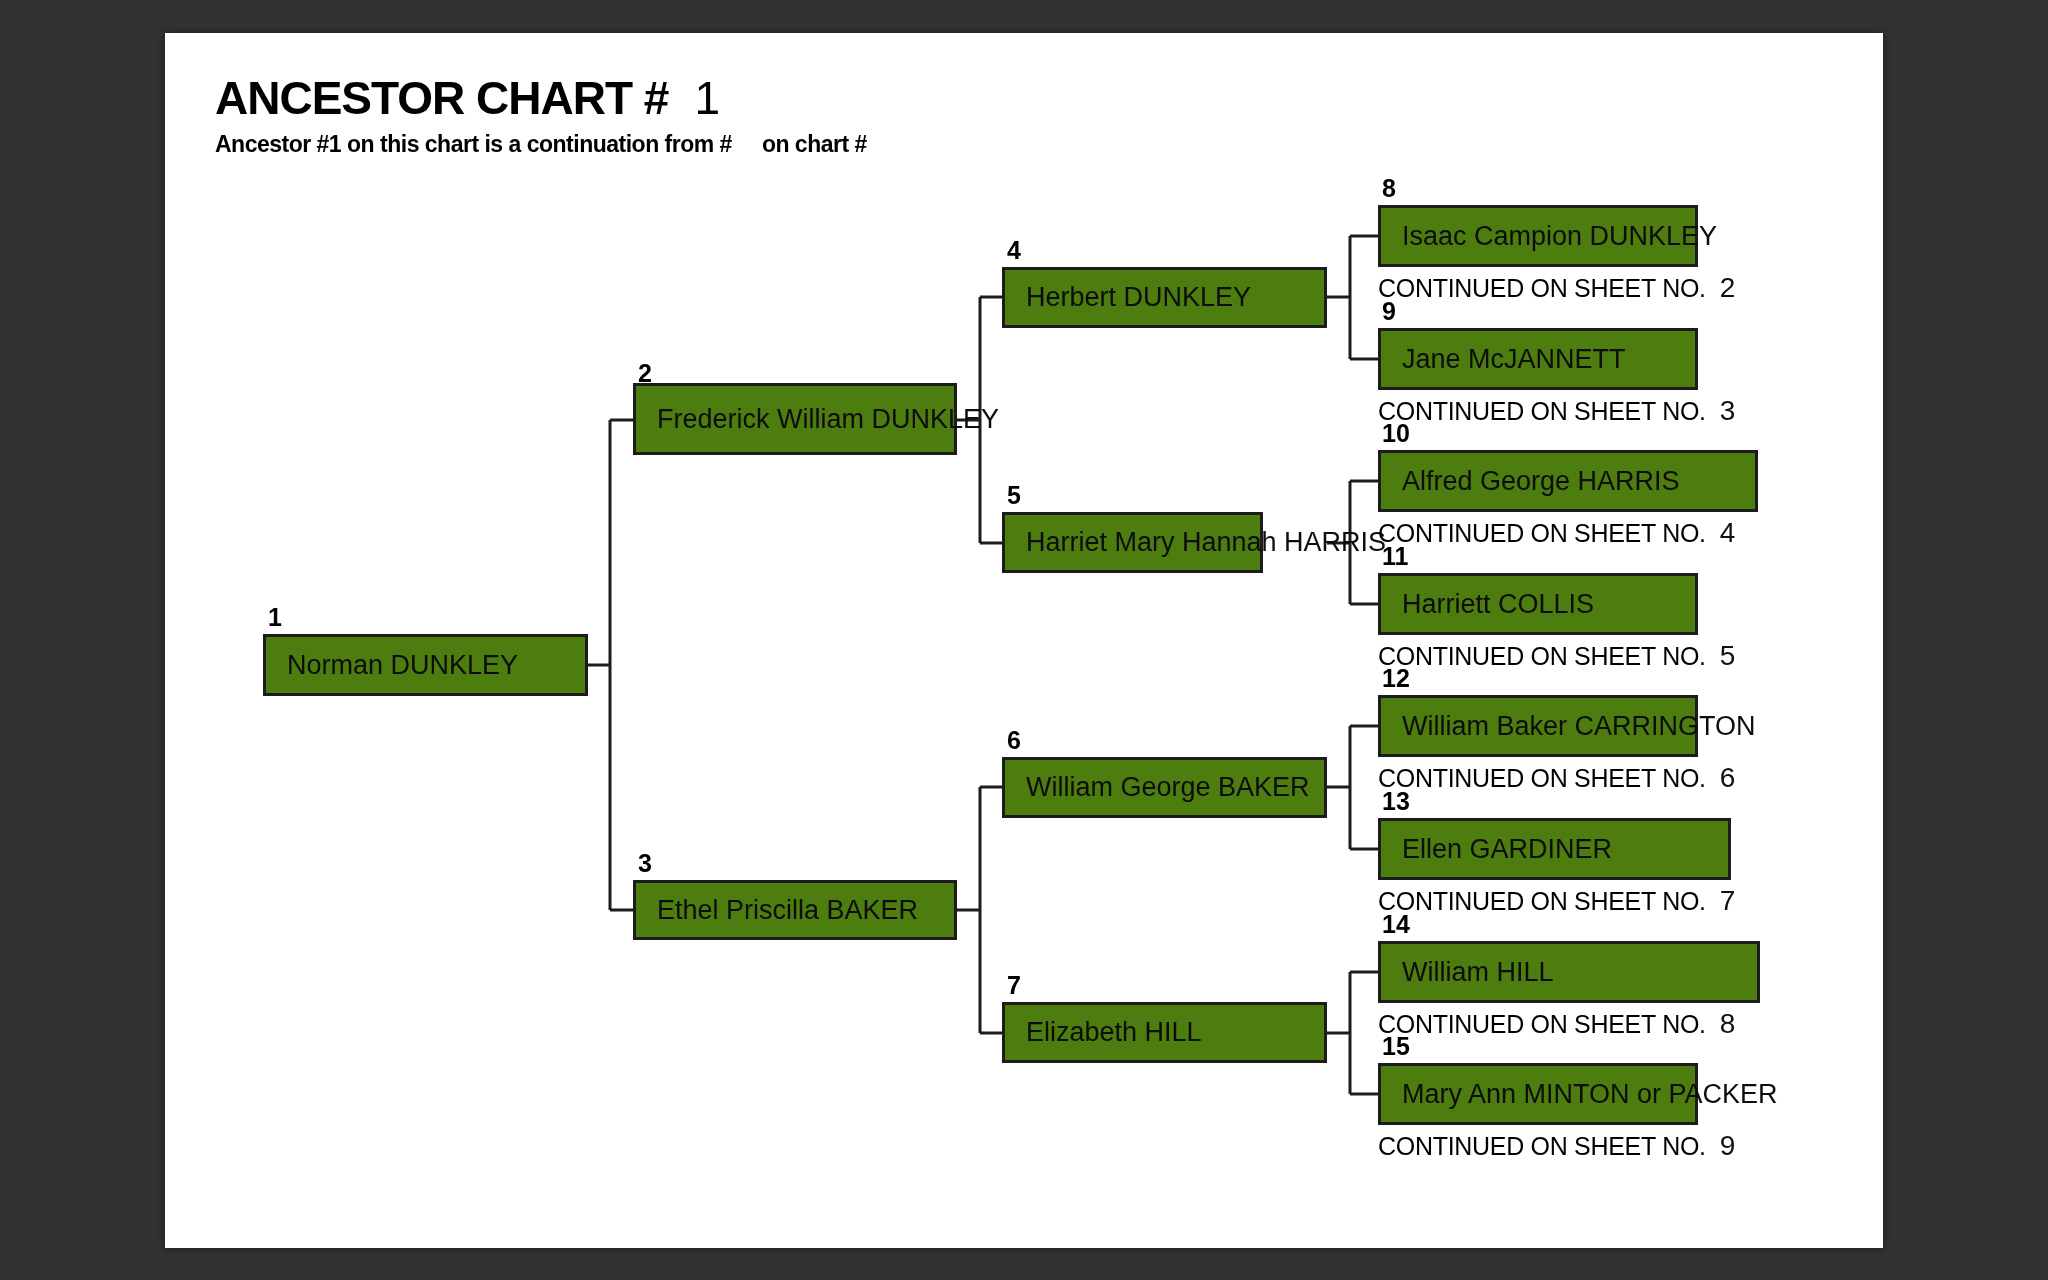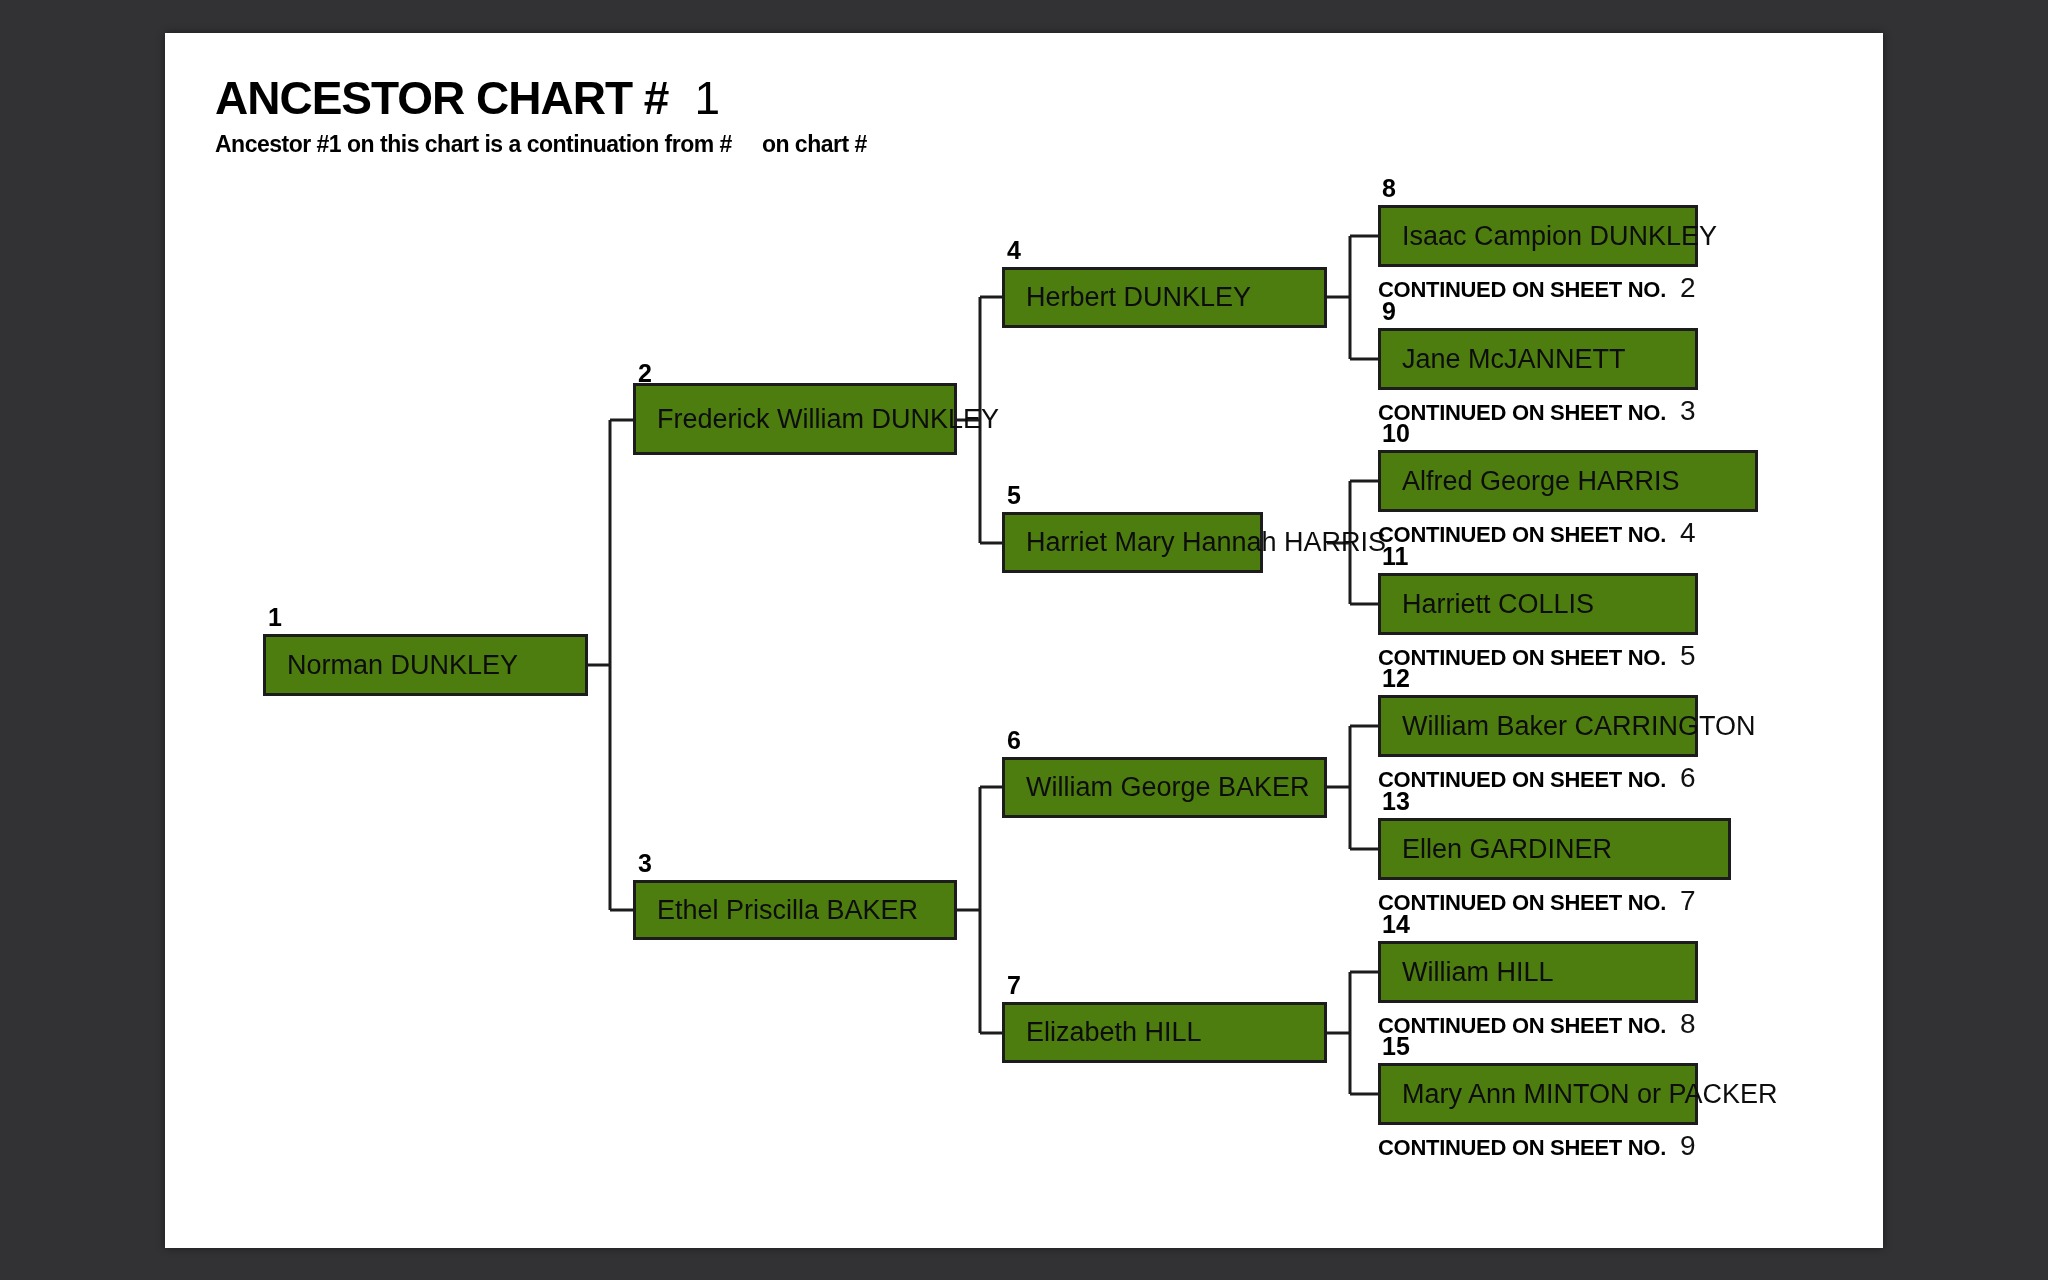--- a/index.html
+++ b/index.html
@@ -74,22 +74,22 @@
     font-size: 25px;
     font-weight: 700;
     color: #000;
     line-height: 28px;
   }
   .cont {
     position: absolute;
     white-space: nowrap;
   }
   .cont-label {
-    font-size: 22px;
-    font-weight: 700;
+    font-size: 25px;
+    font-weight: 400;
     letter-spacing: -0.3px;
     color: #000;
   }
   .cont-num {
     font-size: 28px;
     font-weight: 400;
     color: #111;
     margin-left: 14px;
   }
 </style>
@@ -192,21 +192,21 @@
 
   <div class="pnum" style="left:1217px;top:754px">13</div>
   <div class="pbox" style="left:1213px;top:785px;width:353px;height:62px">
     <span class="pname">Ellen GARDINER</span>
   </div>
   <div class="cont" style="left:1213px;top:852px">
     <span class="cont-label">CONTINUED ON SHEET NO.</span><span class="cont-num">7</span>
   </div>
 
   <div class="pnum" style="left:1217px;top:877px">14</div>
-  <div class="pbox" style="left:1213px;top:908px;width:320px;height:62px">
+  <div class="pbox" style="left:1213px;top:908px;width:382px;height:62px">
     <span class="pname">William HILL</span>
   </div>
   <div class="cont" style="left:1213px;top:975px">
     <span class="cont-label">CONTINUED ON SHEET NO.</span><span class="cont-num">8</span>
   </div>
 
   <div class="pnum" style="left:1217px;top:999px">15</div>
   <div class="pbox" style="left:1213px;top:1030px;width:320px;height:62px">
     <span class="pname">Mary Ann MINTON or PACKER</span>
   </div>

